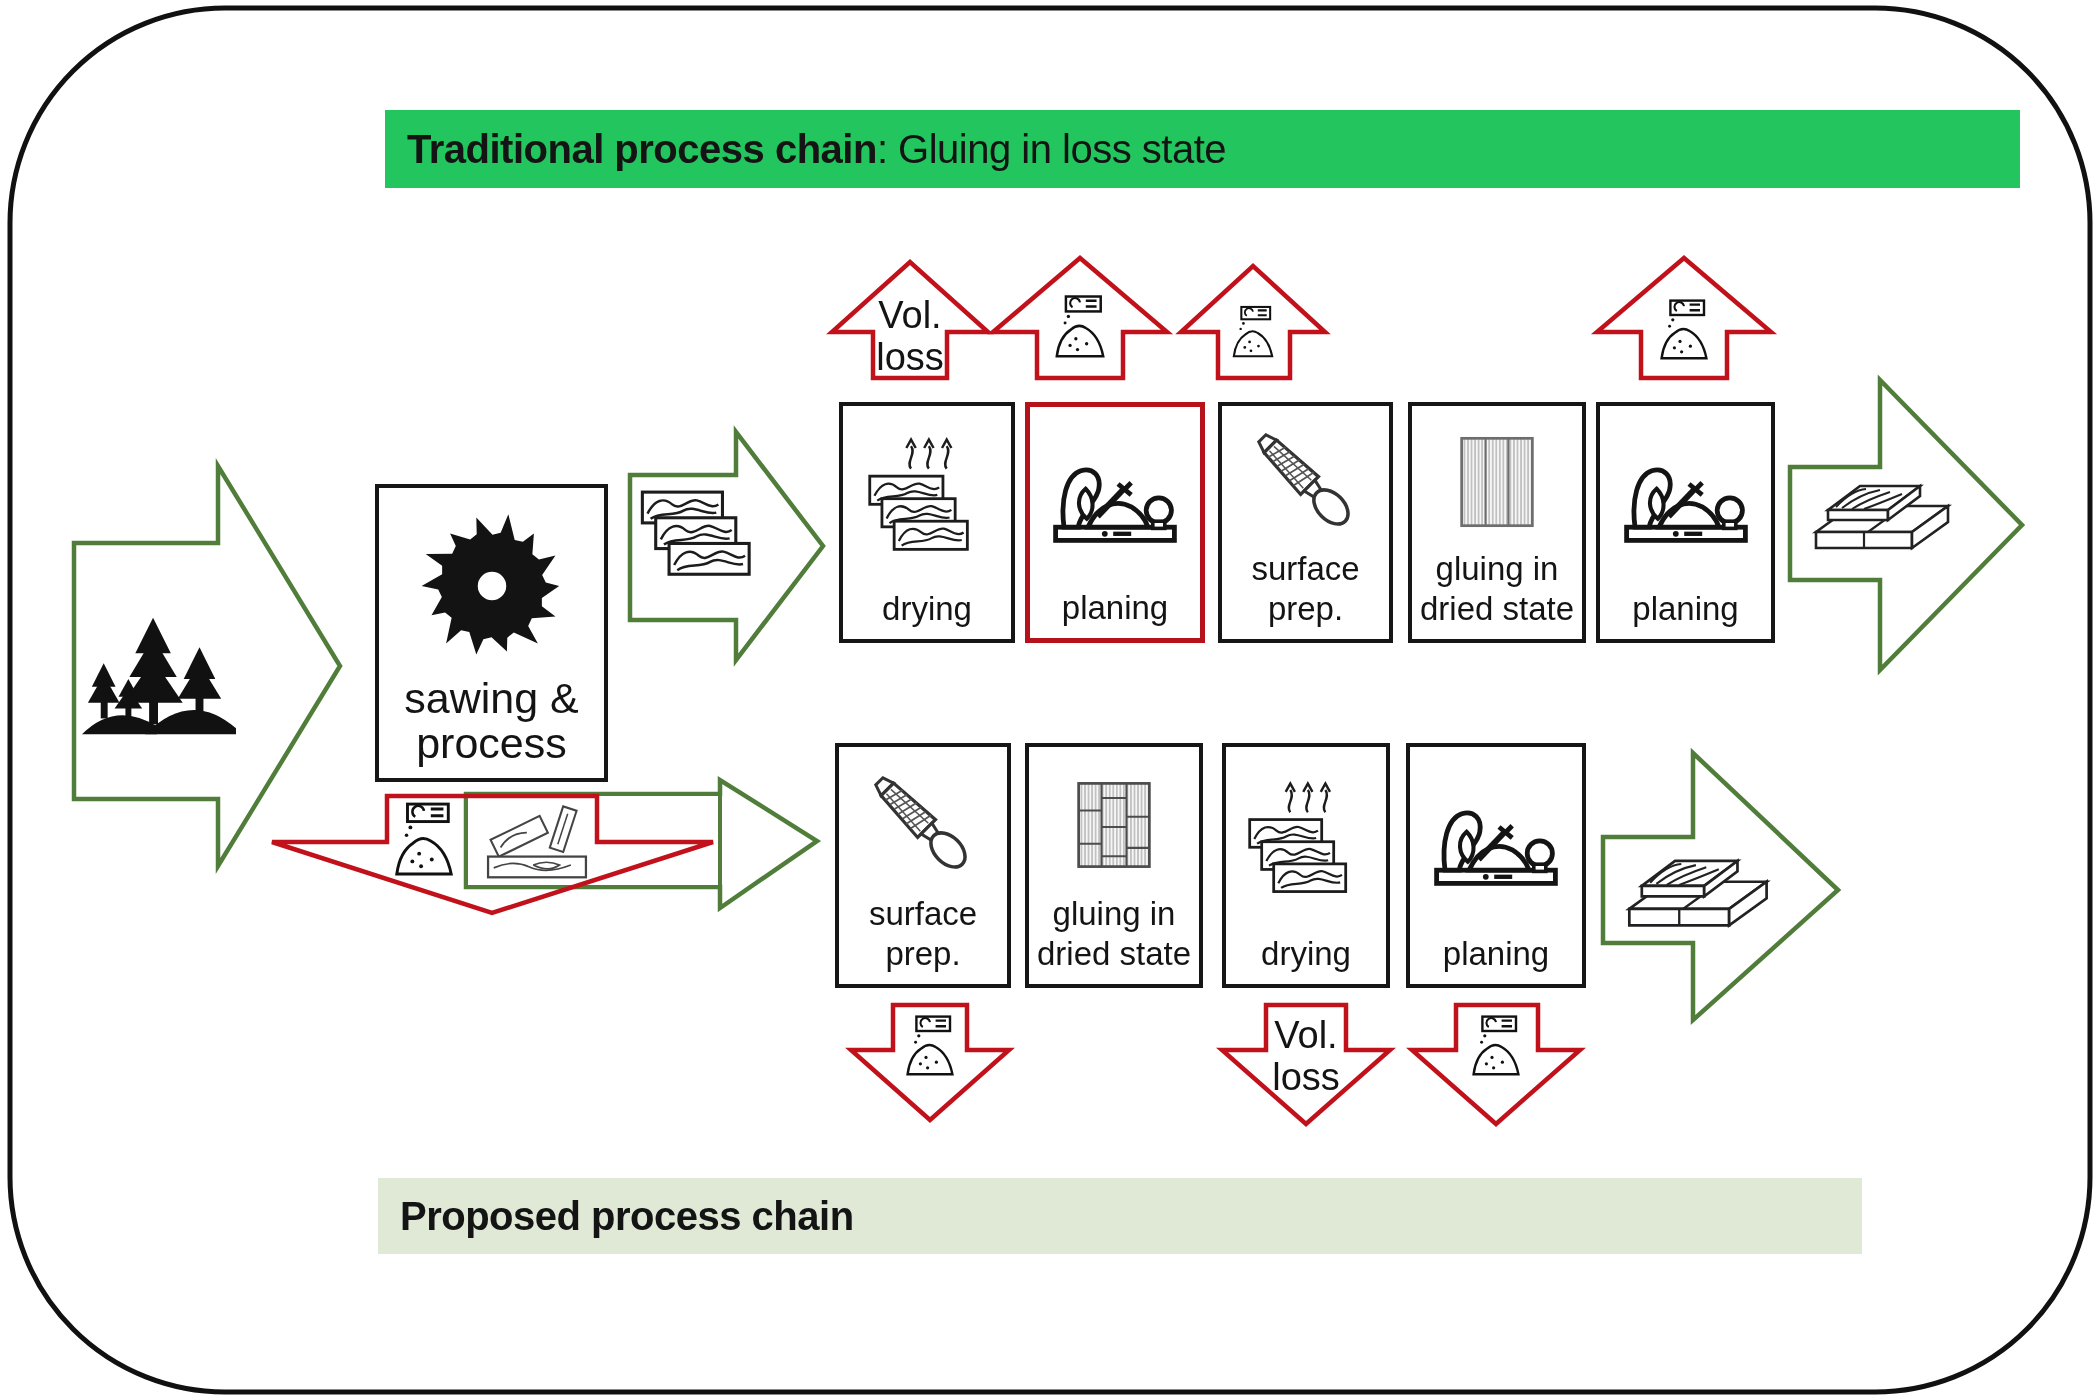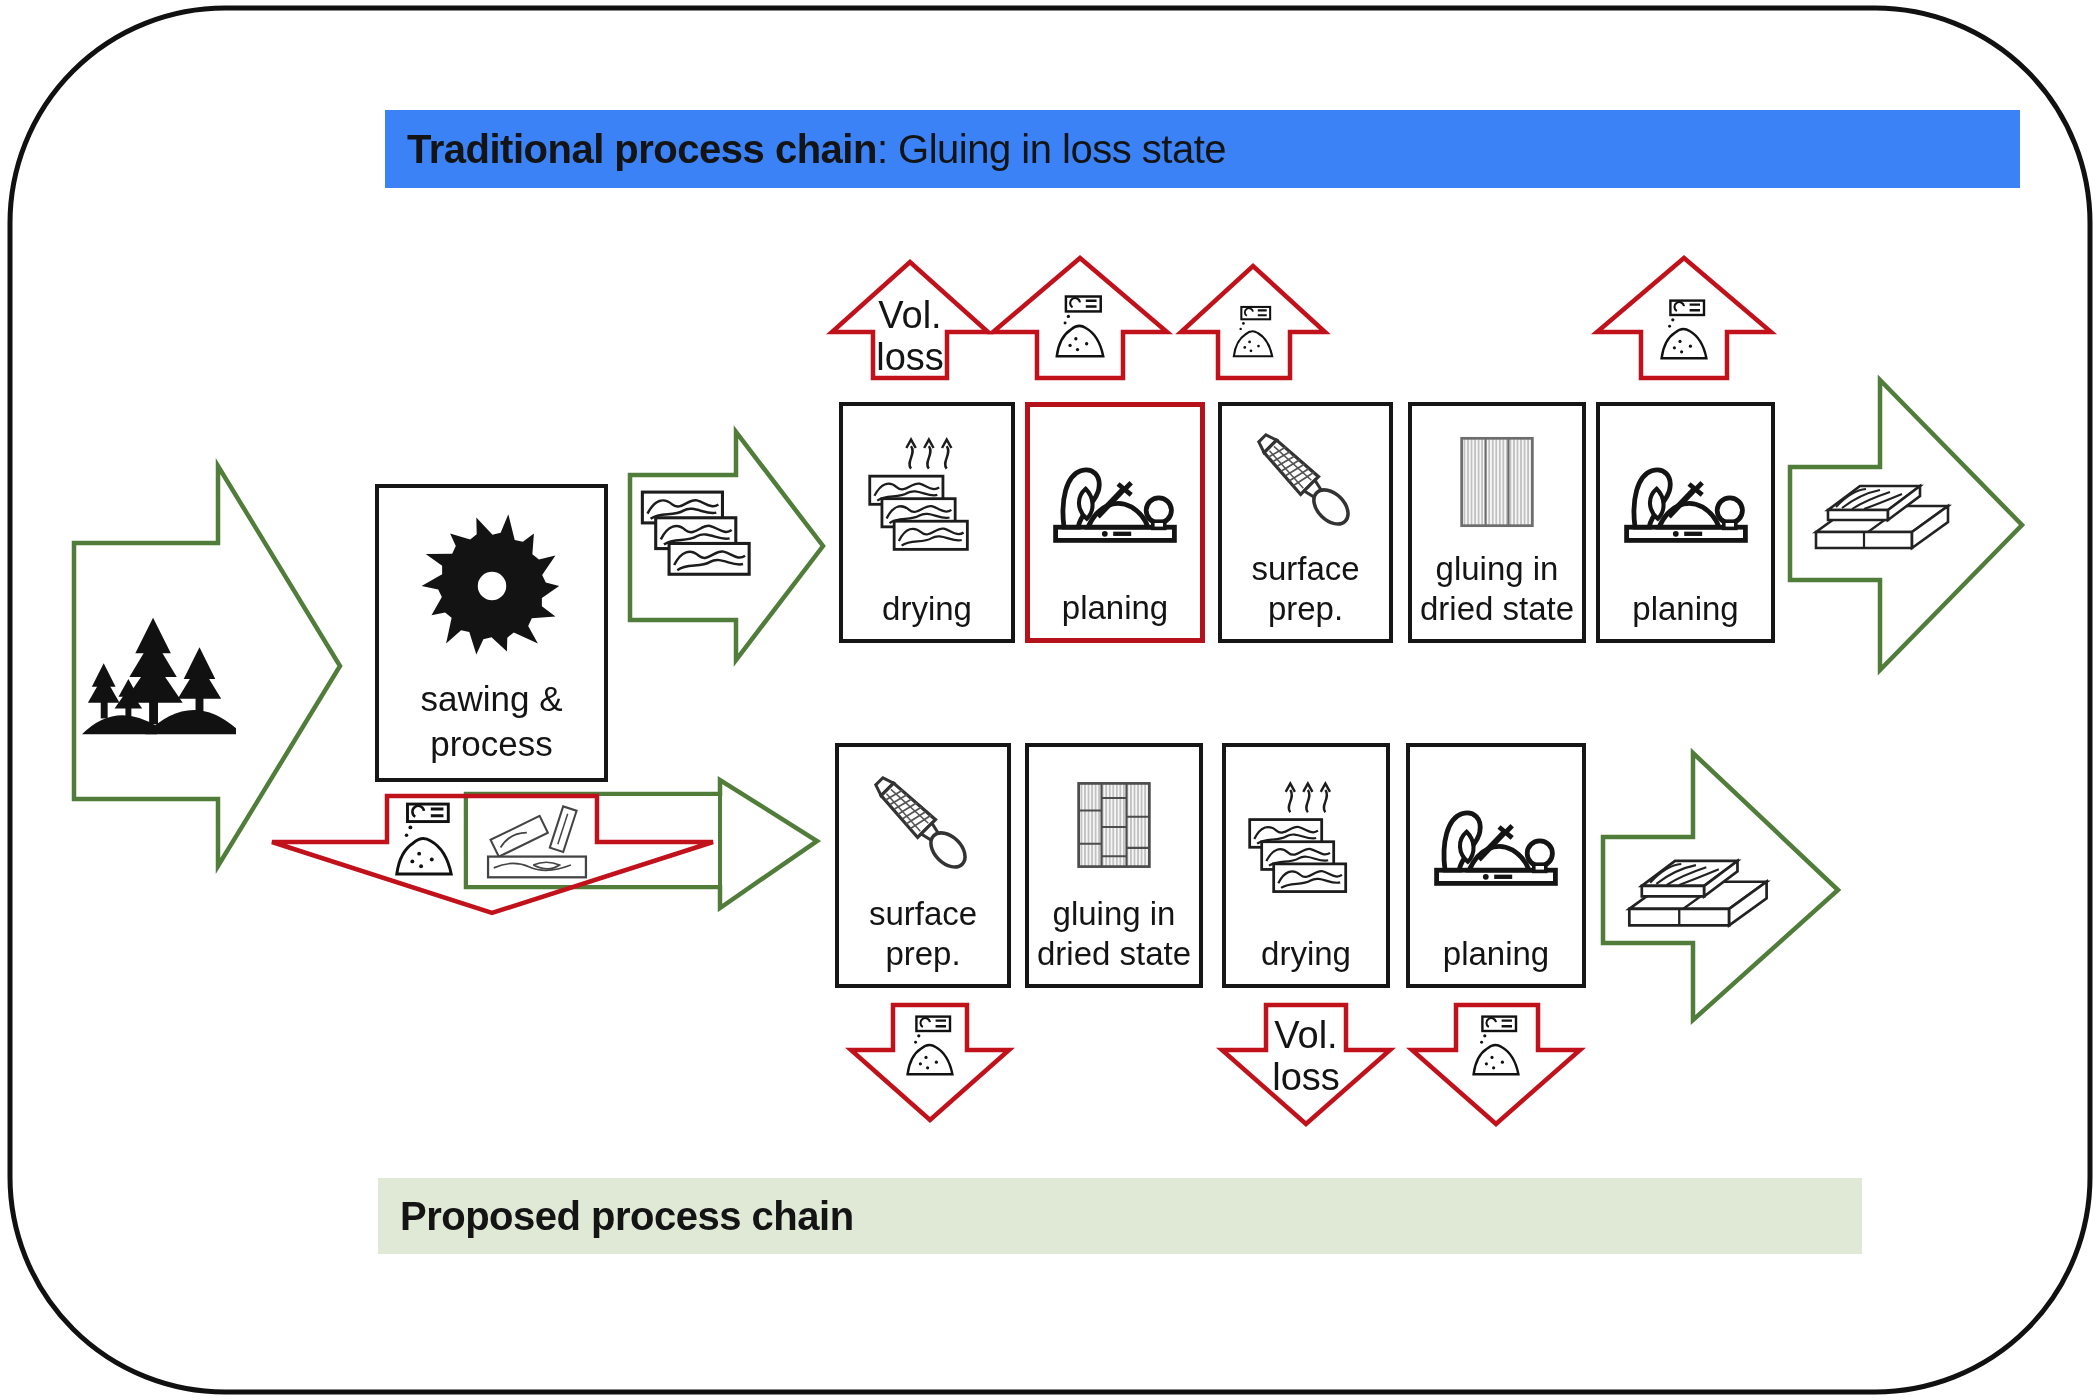--- a/index.html
+++ b/index.html
@@ -3,29 +3,29 @@
 <meta charset="utf-8">
 <style>
   html,body{margin:0;padding:0;background:#fff;}
   .canvas{position:relative;width:2100px;height:1400px;background:#fff;overflow:hidden;
           font-family:"Liberation Sans",sans-serif;color:#141414;}
   .layer{position:absolute;left:0;top:0;z-index:1;}
   .hdr{position:absolute;z-index:2;display:flex;align-items:center;padding-left:22px;
        font-size:40px;letter-spacing:-0.5px;box-sizing:border-box;}
   .hdr b{font-weight:bold;}
   .hdr span{white-space:pre;}
-  #hdr-trad{left:385px;top:110px;width:1635px;height:78px;background:#3b82f6;}
+  #hdr-trad{left:385px;top:110px;width:1635px;height:78px;background:#22c55e;}
   #hdr-prop{left:378px;top:1178px;width:1484px;height:76px;background:#dfe9d6;}
   .pbox{position:absolute;z-index:2;background:#fff;border:4px solid #161616;box-sizing:border-box;
         display:flex;flex-direction:column;align-items:center;}
   .pbox.red{border-color:#b5121b;border-width:5px;}
   .icon-area{flex:1;display:flex;align-items:center;justify-content:center;width:100%;padding-top:8px;}
   .blabel{text-align:center;font-size:33px;line-height:40px;margin-bottom:10px;}
   .blabel div{white-space:nowrap;}
-  #box-sawing .blabel{font-size:35px;line-height:45px;margin-bottom:12px;}
+  #box-sawing .blabel{font-size:43px;line-height:45px;margin-bottom:12px;}
   .loss{position:absolute;z-index:3;width:120px;text-align:center;font-size:38px;line-height:42px;}
   #loss-top{left:850px;top:294px;}
   #loss-bottom{left:1246px;top:1014px;}
 </style>
 </head>
 <body>
 
 <div class="canvas">
 
 <svg class="layer" width="2100" height="1400" viewBox="0 0 2100 1400">

